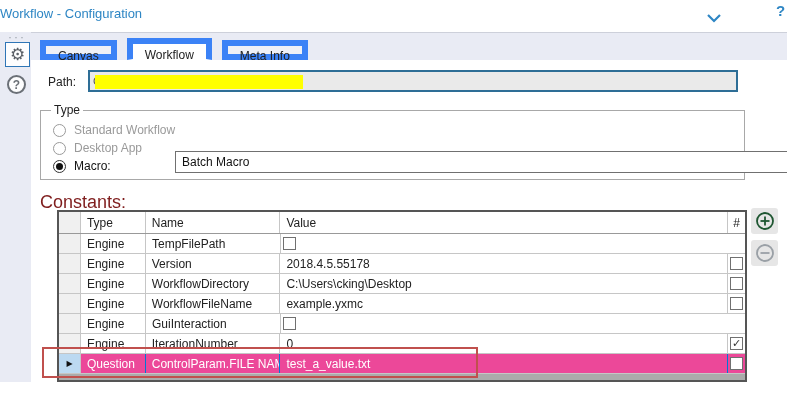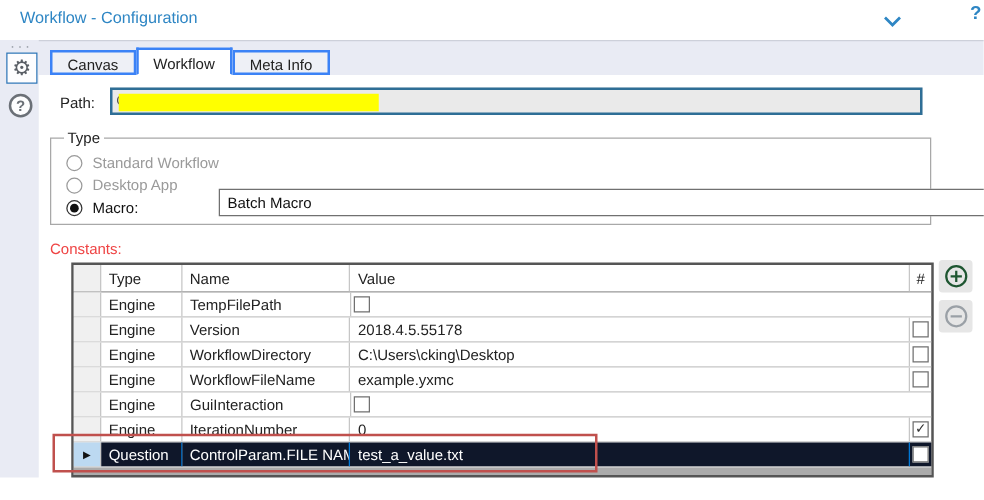--- a/index.html
+++ b/index.html
@@ -2,38 +2,38 @@
 <html><head>
 <meta charset="utf-8">
 <style>
   * { box-sizing: border-box; margin: 0; padding: 0; }
   html,body { width:787px; height:400px; overflow:hidden; background:#fff;
     font-family:"Liberation Sans", sans-serif; position:relative; }
 
   .abs { position:absolute; }
 
   
-  .title { left:16px; top:6px; font-size:13px; color:#2e86c4; }
+  .title { left:0; top:6px; font-size:13px; color:#2e86c4; }
   .chevron { left:706px; top:10px; }
   .help-partial { left:776px; top:2px; font-size:15px; color:#2e86c4; font-weight:bold; }
 
   
   .band { left:0; top:32px; width:787px; height:28px; background:#e9ebf4; border-top:1px solid #cdd0da; }
   .sidebar { left:0; top:32px; width:31px; height:350px; background:#e9ebf4; }
   .dots { left:8px; top:30px; color:#9aa0a8; font-size:12px; letter-spacing:2px; }
   .gearbox { left:5px; top:42px; width:25px; height:25px; border:1px solid #2e75b6; background:#fdfdfe;
     display:flex; align-items:center; justify-content:center; }
   .gear { font-size:17px; color:#5a5f66; line-height:1; }
   .helpcircle { left:7px; top:75px; width:19px; height:19px; border:2px solid #6b7077; border-radius:50%;
     display:flex; align-items:center; justify-content:center; font-size:12px; font-weight:bold; color:#6b7077; background:#fdfdfe; }
 
   
   .tabs { left:40px; top:38px; height:22px; display:flex; align-items:flex-end; }
-  .tab { font-size:12px; color:#222; background:#eef0f6; border:2px solid #3b82f6; height:20px;
-    padding:3px 12px 0 12px; margin-right:0; }
+  .tab { font-size:12px; color:#222; background:#eef0f6; border:6px solid #3b82f6; height:20px;
+    padding:3px 12px 0 12px; margin-right:10px; }
   .tab.active { background:#fff; height:22px; border-bottom:1px solid #fff; padding-top:4px; }
 
   
   .panel { left:35px; top:60px; width:747px; height:322px; background:#fff; }
 
   
   .path-label { left:48px; top:75px; font-size:12px; color:#222; }
   .path-input { left:88px; top:70px; width:650px; height:22px; border:2px solid #2e6e96; background:#eaeaea; }
   .path-c { position:absolute; left:3px; top:3px; font-size:11px; color:#555; }
   .redaction { position:absolute; left:5px; top:3px; width:208px; height:14px; background:#ffff00; }
@@ -46,33 +46,33 @@
     display:inline-flex; align-items:center; justify-content:center; margin-right:8px; }
   .ropt.en .radio { border-color:#333; }
   .radio.sel::after { content:""; width:7px; height:7px; border-radius:50%; background:#111; }
   .rlabel { font-size:12px; }
   .ropt.dis .rlabel { color:#9a9a9a; }
   .ropt.en .rlabel { color:#111; }
   .macro-combo { left:175px; top:151px; width:660px; height:22px; border:1px solid #707070; background:#fff;
     font-size:12px; color:#111; padding:3px 4px 0 6px; }
 
   
-  .constants-label { left:40px; top:192px; font-size:12px; color:#ef4444;text-align:center; }
+  .constants-label { left:40px; top:192px; font-size:18px; color:#7f1d1d;text-align:center; }
   .ctable { left:57px; top:210px; width:690px; border:2px solid #555; background:#fff; }
   .chead, .crow { display:flex; }
   .chead { height:22px; border-bottom:1px solid #999; }
   .crow { height:20px; border-bottom:1px solid #c6c6c6; }
   .hc, .cc, .cg { font-size:12px; color:#222; overflow:hidden; white-space:nowrap; border-right:1px solid #c6c6c6;
     display:flex; align-items:center; padding-left:6px; }
   .cg { width:22px; padding-left:0; justify-content:center; background:#f0f0f0; font-size:8px; color:#111; }
   .w-type { width:65px; } .w-name { width:135px; } .w-value { width:449px; }
   .w-hash { width:17px; padding-left:0; justify-content:center; border-right:none; }
   .cb { width:13px; height:13px; border:1px solid #707070; background:#fff; display:flex;
     align-items:center; justify-content:center; font-size:11px; color:#333; line-height:1; }
-  .crow.selected .cc { background:#0f172a; color:#fff; border-right-color:#0078d7; }
+  .crow.selected .cc { background:#ec4899; color:#fff; border-right-color:#0078d7; }
   .crow.selected .cg { background:#bcd9f1; }
   .tfill { height:6px; background:#ababab; }
 
   
   .roundbtn { left:751px; width:27px; height:26px; background:#e6e6e6; border-radius:3px;
     display:flex; align-items:center; justify-content:center; }
   .btn-add { top:208px; } .btn-del { top:240px; }
 
   
   .annotation { left:42px; top:347px; width:436px; height:31px; border:2px solid #c0504d; background:transparent; z-index:5; }

